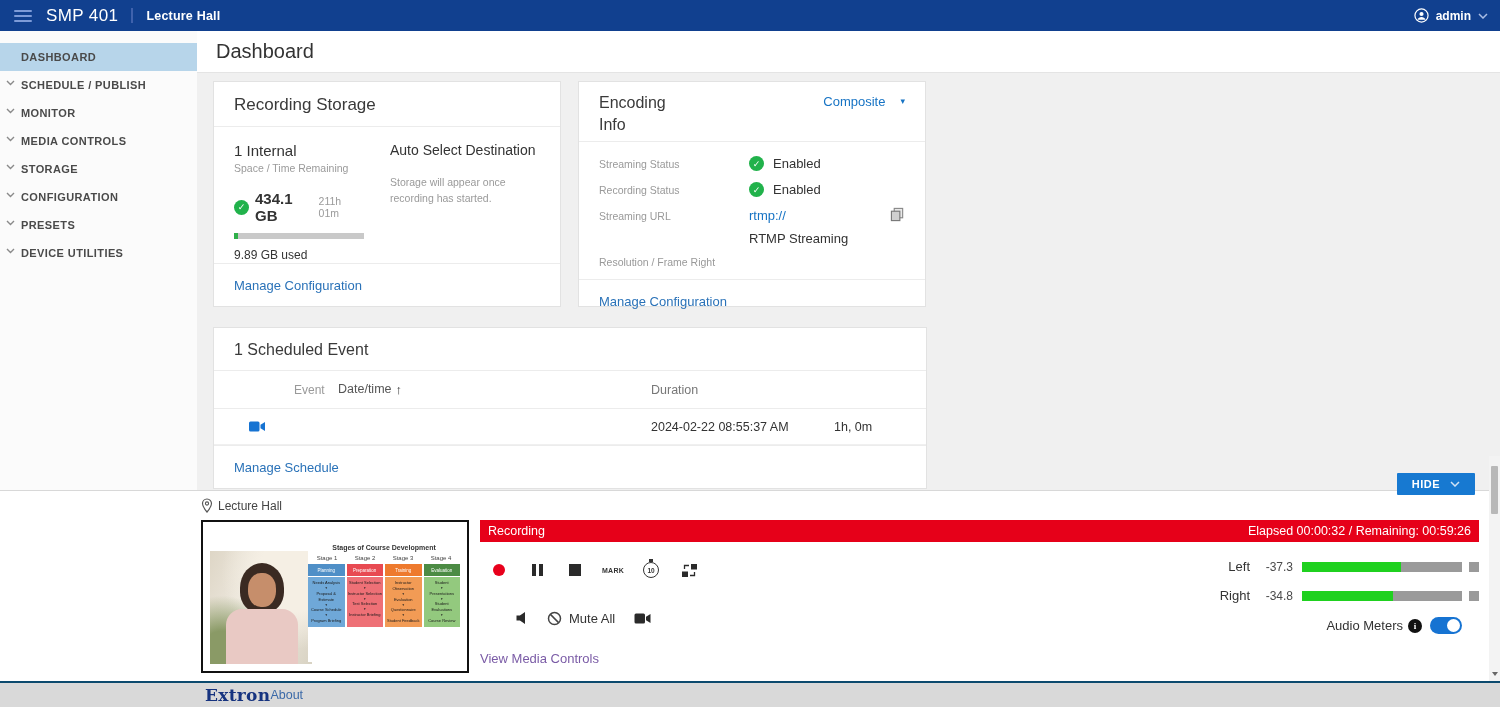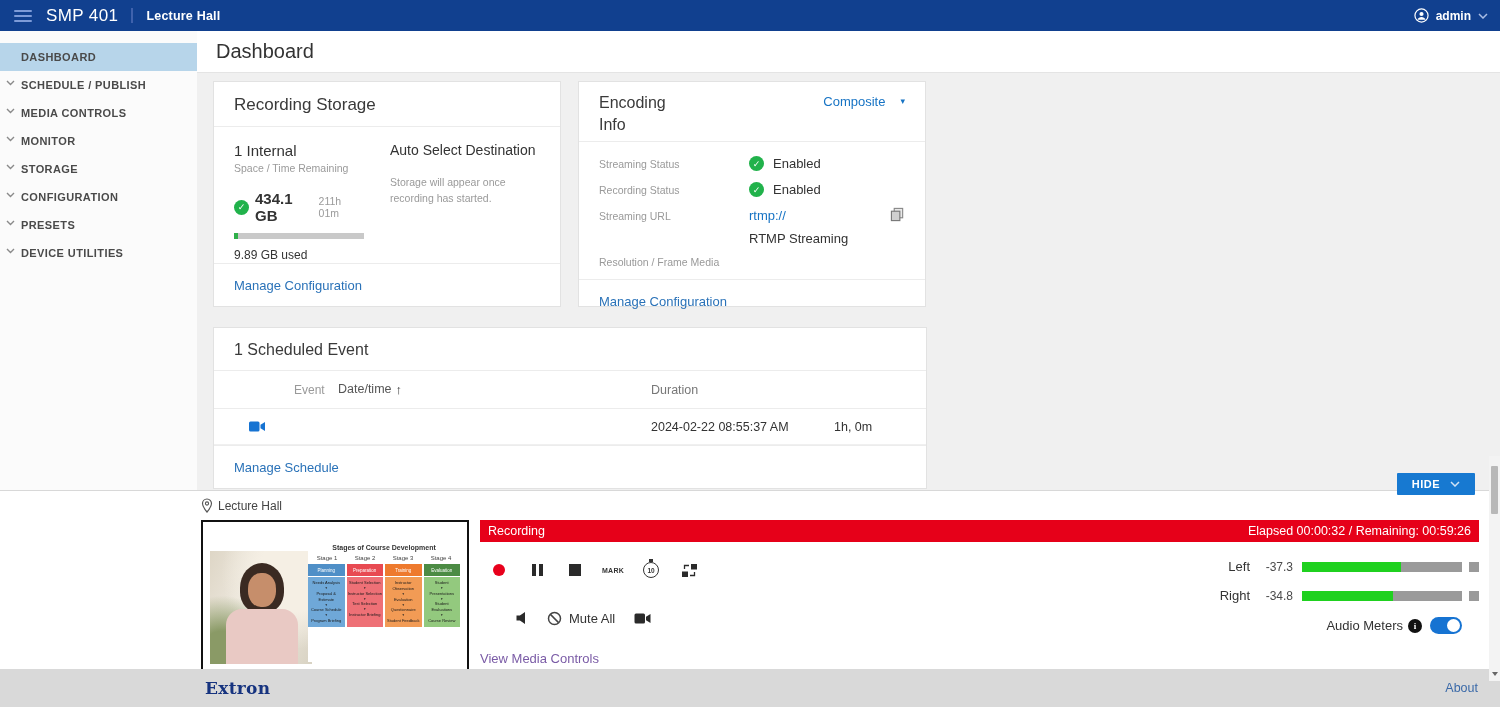--- a/index.html
+++ b/index.html
@@ -132,21 +132,21 @@
   .meter-fill { position:absolute; left:0; top:0; bottom:0; background:#1fd11f; }
   .fill-left { width:62%; } .fill-right { width:57%; }
   .meter-peak { width:10px; height:10px; background:#9a9a9a; margin-left:7px; }
   .toggle-row { display:flex; align-items:center; justify-content:flex-end; margin-top:4px; padding-right:17px; }
   .toggle-label { font-size:13px; color:#333; }
   .info-ic { width:14px; height:14px; border-radius:50%; background:#111; color:#fff; font-size:9px; font-weight:bold; display:flex; align-items:center; justify-content:center; margin-left:5px; font-family:"Liberation Serif", serif; }
   .toggle { width:32px; height:17px; background:#1673d2; border-radius:9px; position:relative; margin-left:8px; cursor:pointer; }
   .toggle::after { content:""; position:absolute; right:2px; top:2px; width:13px; height:13px; border-radius:50%; background:#fff; }
 
   
-  .footer { position:absolute; left:0; right:0; bottom:0; height:38px; background:#d9d9d9; display:flex; align-items:center; justify-content:space-between; padding:0 22px 0 205px; z-index:20; }
+  .footer { position:absolute; left:0; right:0; bottom:0; height:24px; background:#d9d9d9; display:flex; align-items:center; padding:0 22px 0 205px; z-index:20; }
   .logo { font-family:"DejaVu Serif", serif; font-weight:bold; font-size:17px; color:#16337f; letter-spacing:.3px; }
   .about { font-size:12.5px; color:#3a69a8; text-decoration:none; cursor:pointer; }
 
   
   .vscroll { position:absolute; right:0; top:456px; bottom:26px; width:11px; background:#f3f3f3; z-index:25; }
   .vthumb { width:7px; height:48px; background:#b8b8b8; margin:10px auto 0; border-radius:1px; }
   .varrow { position:absolute; bottom:5px; left:3px; width:0; height:0; border-left:3px solid transparent; border-right:3px solid transparent; border-top:4px solid #666; }
 
   svg { display:block; }
 </style>
@@ -192,29 +192,29 @@
           </svg>
         </span>
       <span>SCHEDULE / PUBLISH</span>
     </div>
     <div class="side-item">
       <span class="chev">
           <svg width="9" height="6" viewBox="0 0 9 6">
             <polyline points="1,1 4.5,4.5 8,1" fill="none" stroke="#8a8a8a" stroke-width="1.4"></polyline>
           </svg>
         </span>
+      <span>MONITOR</span>
+    </div>
+    <div class="side-item">
+      <span class="chev">
+          <svg width="9" height="6" viewBox="0 0 9 6">
+            <polyline points="1,1 4.5,4.5 8,1" fill="none" stroke="#8a8a8a" stroke-width="1.4"></polyline>
+          </svg>
+        </span>
       <span>MEDIA CONTROLS</span>
-    </div>
-    <div class="side-item">
-      <span class="chev">
-          <svg width="9" height="6" viewBox="0 0 9 6">
-            <polyline points="1,1 4.5,4.5 8,1" fill="none" stroke="#8a8a8a" stroke-width="1.4"></polyline>
-          </svg>
-        </span>
-      <span>MONITOR</span>
     </div>
     <div class="side-item">
       <span class="chev">
           <svg width="9" height="6" viewBox="0 0 9 6">
             <polyline points="1,1 4.5,4.5 8,1" fill="none" stroke="#8a8a8a" stroke-width="1.4"></polyline>
           </svg>
         </span>
       <span>STORAGE</span>
     </div>
     <div class="side-item">
@@ -302,21 +302,21 @@
                 </span>
               <span class="copy-btn">
                 <svg width="15" height="15" viewBox="0 0 16 16">
                     <rect x="4.5" y="1.5" width="9" height="10" fill="#e9e9e9" stroke="#888" stroke-width="1.2"></rect>
                     <rect x="1.5" y="4.5" width="9" height="10" fill="#cfcfcf" stroke="#777" stroke-width="1.2"></rect>
                   </svg>
               </span>
             </div>
             <div class="enc-extra">RTMP Streaming</div>
             <div class="enc-row">
-              <span class="enc-label">Resolution / Frame Media</span>
+              <span class="enc-label">Resolution / Frame Right</span>
               <span class="enc-val"></span>
             </div>
           </div>
           <div class="card-foot"><a class="link">Manage Configuration</a></div>
         </section>
       </div>
 
       <section class="card sched">
         <div class="card-head" style="font-size:16px;">1 Scheduled Event</div>
         <div class="sched-grid thead">

